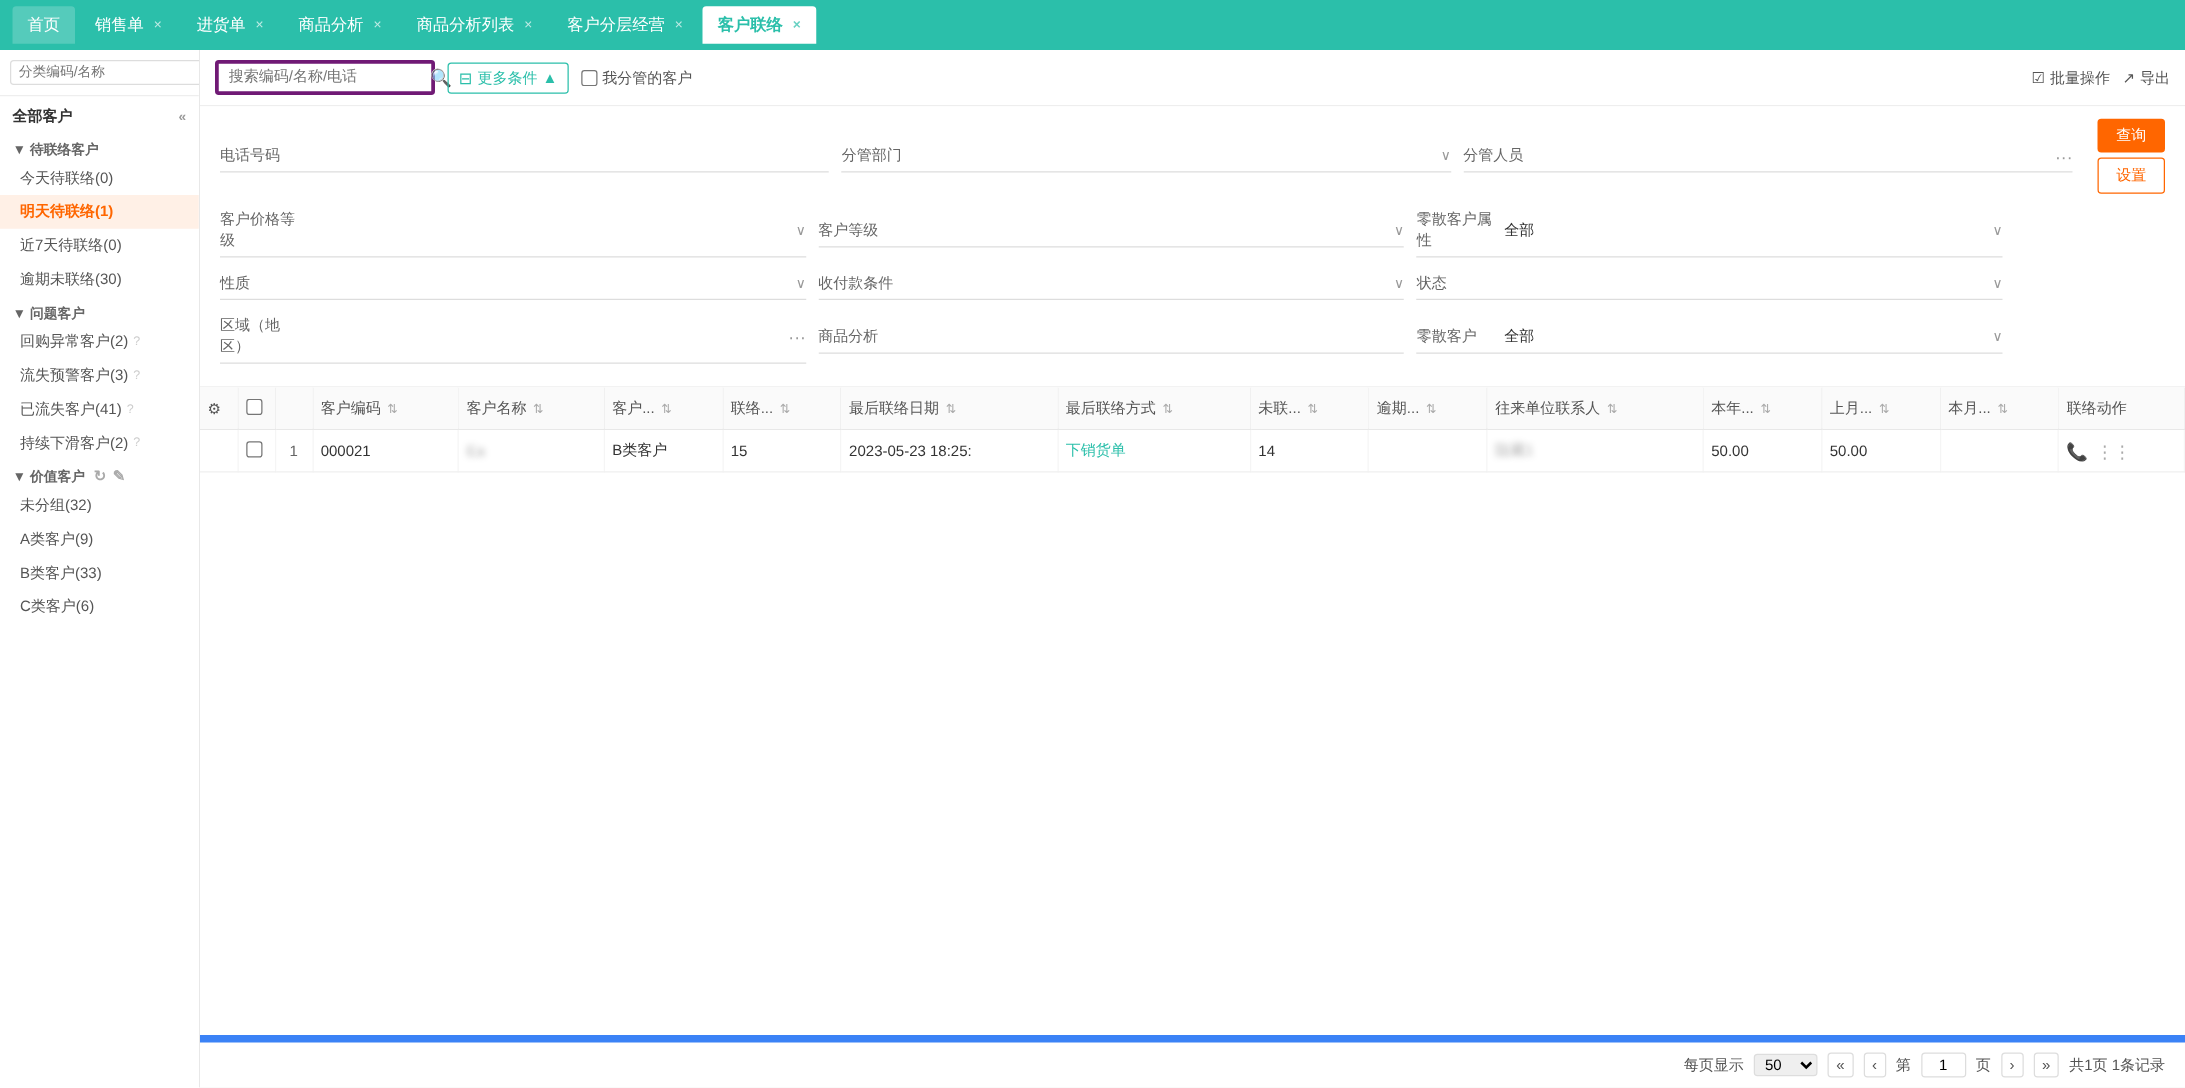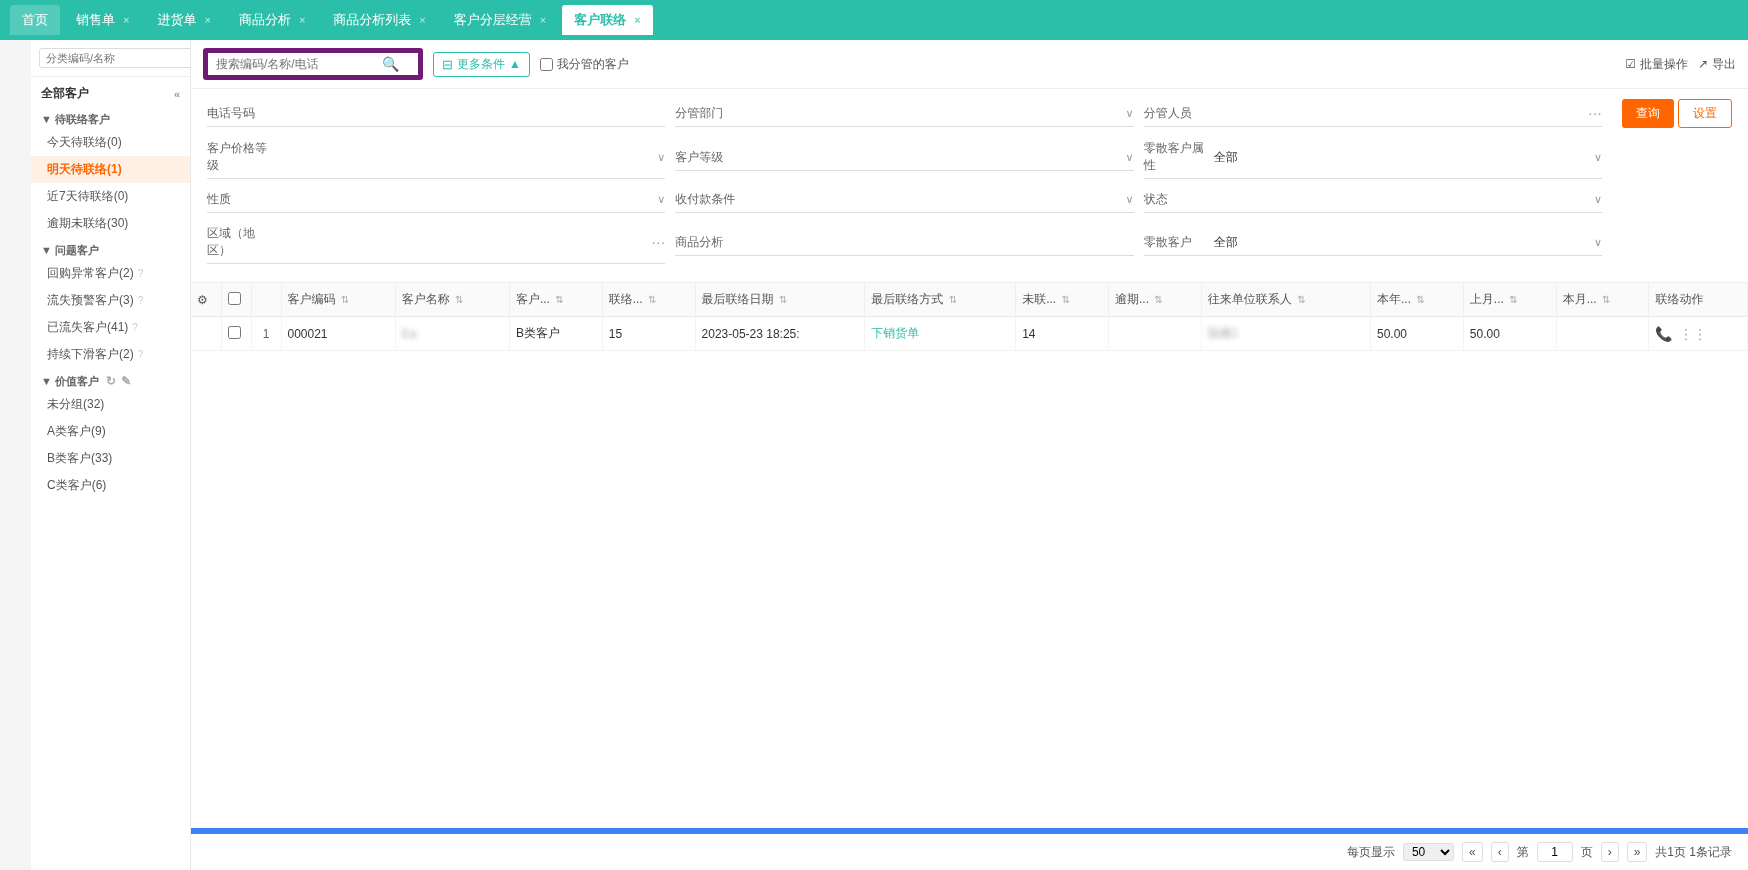--- a/index.html
+++ b/index.html
@@ -20,21 +20,21 @@
     .nav-home { background: rgba(255,255,255,0.2); }
 
     
     .main-layout {
       display: flex; height: calc(100vh - 40px);
     }
 
     
     .sidebar {
       width: 160px; background: #fff; border-right: 1px solid #e8e8e8;
-      overflow-y: auto; flex-shrink: 0; margin-left: 31px;
+      overflow-y: auto; flex-shrink: 0;
     }
     .sidebar-search {
       display: flex; align-items: center; padding: 8px; border-bottom: 1px solid #eee;
       gap: 4px;
     }
     .sidebar-search input {
       flex: 1; border: 1px solid #ddd; border-radius: 3px; padding: 3px 6px;
       font-size: 11px; outline: none; color: #999;
     }
     .sidebar-section-header {
@@ -55,22 +55,22 @@
     .content-area {
       flex: 1; display: flex; flex-direction: column; overflow: hidden;
     }
 
     
     .filter-bar {
       background: #fff; padding: 8px 12px; border-bottom: 1px solid #eee;
       display: flex; align-items: center; gap: 10px; flex-shrink: 0;
     }
     .filter-search-box {
-      display: flex; align-items: center; border: 5px solid #701a75; border-radius: 3px;
-      padding: 3px 8px; gap: 6px; width: 220px;
+      display: flex; align-items: flex-start; border: 3px solid #701a75; border-radius: 3px;
+      padding: 3px 8px; gap: 6px; width: 176px;
     }
     .filter-search-box input {
       border: none; outline: none; font-size: 12px; color: #999; width: 160px;
     }
     .filter-more-btn {
       display: flex; align-items: center; gap: 4px; color: #2bbfaa;
       cursor: pointer; font-size: 12px; border: 1px solid #2bbfaa;
       border-radius: 3px; padding: 3px 8px;
     }
     .filter-checkbox { display: flex; align-items: center; gap: 4px; color: #555; font-size: 12px; cursor: pointer; }
@@ -89,21 +89,21 @@
     .filter-field {
       display: flex; align-items: center; flex: 1; min-width: 0;
       border-bottom: 1px solid #ddd; padding: 4px 0;
     }
     .filter-field label { color: #666; font-size: 12px; width: 70px; flex-shrink: 0; }
     .filter-field input, .filter-field select {
       border: none; outline: none; font-size: 12px; flex: 1; background: transparent;
     }
     .filter-field .down-arrow { color: #999; font-size: 11px; margin-left: auto; cursor: pointer; }
     .filter-field .dots { color: #999; font-size: 14px; margin-left: auto; cursor: pointer; }
-    .filter-actions { display: flex; flex-direction: row; gap: 4px; margin-left: 10px; align-self: flex-start; }
+    .filter-actions { display: flex; flex-direction: column; gap: 4px; margin-left: 10px; align-self: flex-start; }
     .btn-query {
       background: #f60; color: #fff; border: none; border-radius: 3px;
       padding: 5px 14px; cursor: pointer; font-size: 12px;
     }
     .btn-setting {
       background: #fff; color: #f60; border: 1px solid #f60; border-radius: 3px;
       padding: 5px 14px; cursor: pointer; font-size: 12px;
     }
 
     

